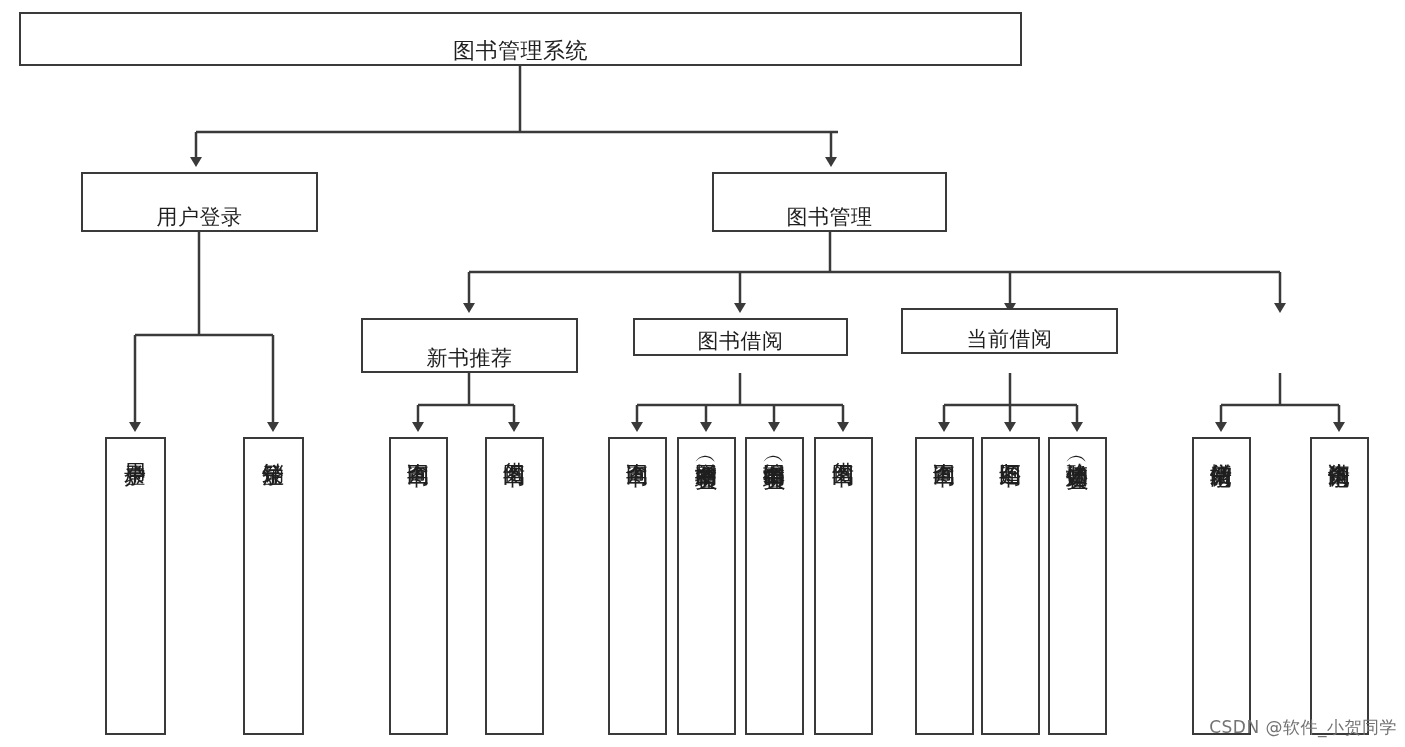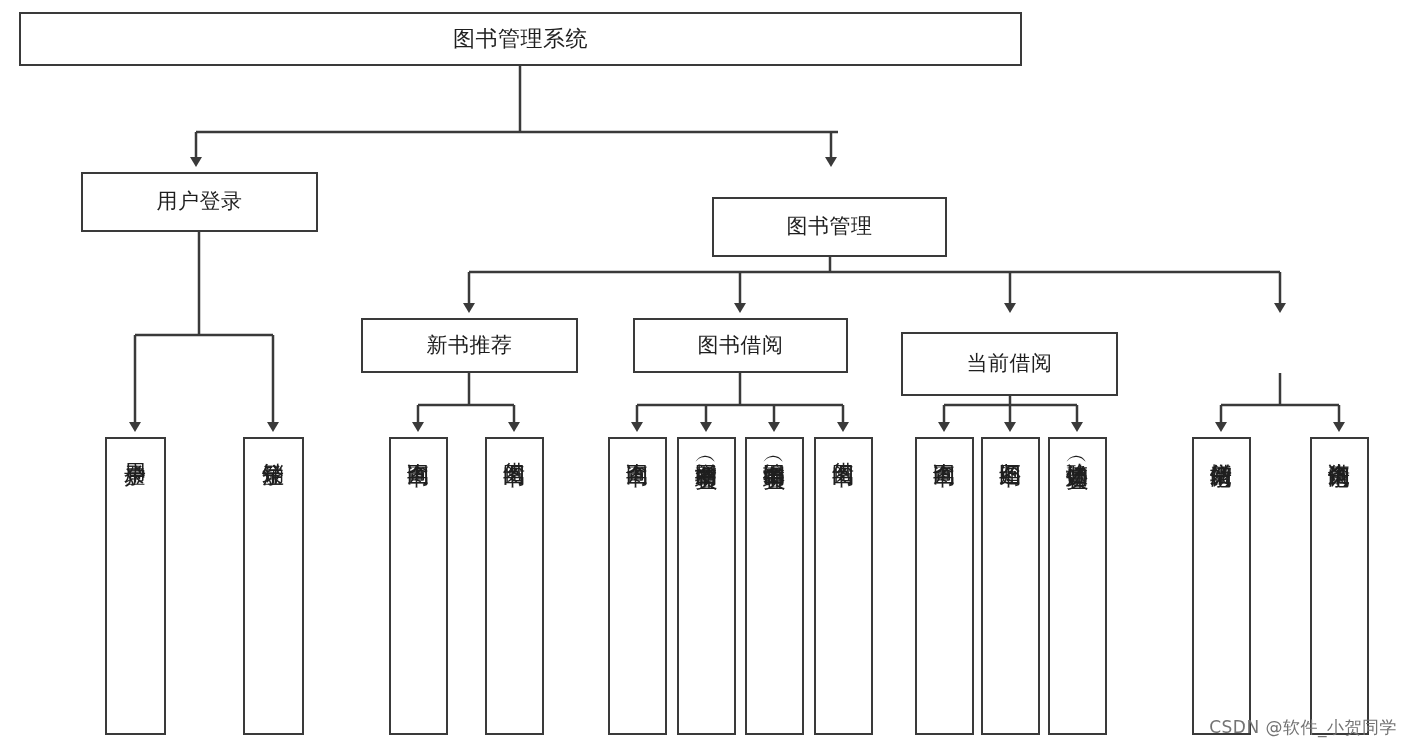--- a/index.html
+++ b/index.html
@@ -26,21 +26,21 @@
     width: 1405px;
     height: 747px;
     pointer-events: none;
   }
   .node {
     position: absolute;
     box-sizing: border-box;
     background: #ffffff;
     border: 2.5px solid #3a3a3a;
     display: flex;
-    align-items: center;
+    align-items: flex-end;
     justify-content: center;
     z-index: 2;
   }
   .node .label {
     font-size: 21px;
     line-height: 1.12;
     letter-spacing: 0.5px;
     color: #1f1f1f;
     white-space: nowrap;
   }
@@ -127,31 +127,31 @@
     </g>
   </svg>
 
   <div class="node root" style="left:19px; top:12px; width:1003px; height:54px;">
     <span class="label">图书管理系统</span>
   </div>
 
   <div class="node level1" style="left:81px; top:172px; width:237px; height:60px;">
     <span class="label">用户登录</span>
   </div>
-  <div class="node level1" style="left:712px; top:172px; width:235px; height:60px;margin-top:25px;">
+  <div class="node level1" style="left:712px; top:172px; width:235px; height:60px;">
     <span class="label">图书管理</span>
   </div>
 
   <div class="node level2" style="left:361px; top:318px; width:217px; height:55px;">
     <span class="label">新书推荐</span>
   </div>
-  <div class="node level2" style="left:633px; top:318px; width:215px; height:55px;">
+  <div class="node level2" style="left:633px; top:318px; width:215px; height:38px;">
     <span class="label">图书借阅</span>
   </div>
-  <div class="node level2" style="left:901px; top:332px; width:217px; height:64px;">
+  <div class="node level2" style="left:901px; top:308px; width:217px; height:46px;">
     <span class="label">当前借阅</span>
   </div>
 
   <div class="node leaf" style="left:105px; top:437px; width:61px; height:298px;">
     <span class="label">用户登录</span>
   </div>
   <div class="node leaf" style="left:243px; top:437px; width:61px; height:298px;">
     <span class="label">注销登录</span>
   </div>
 

